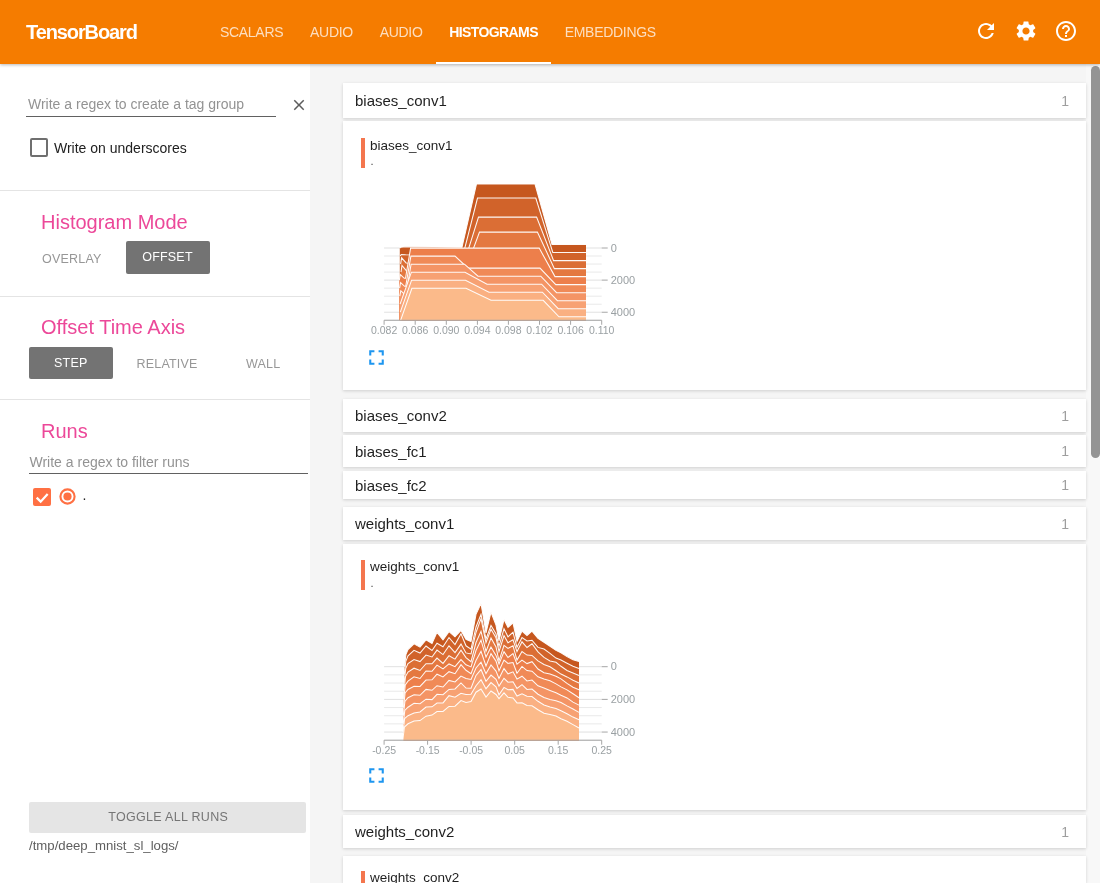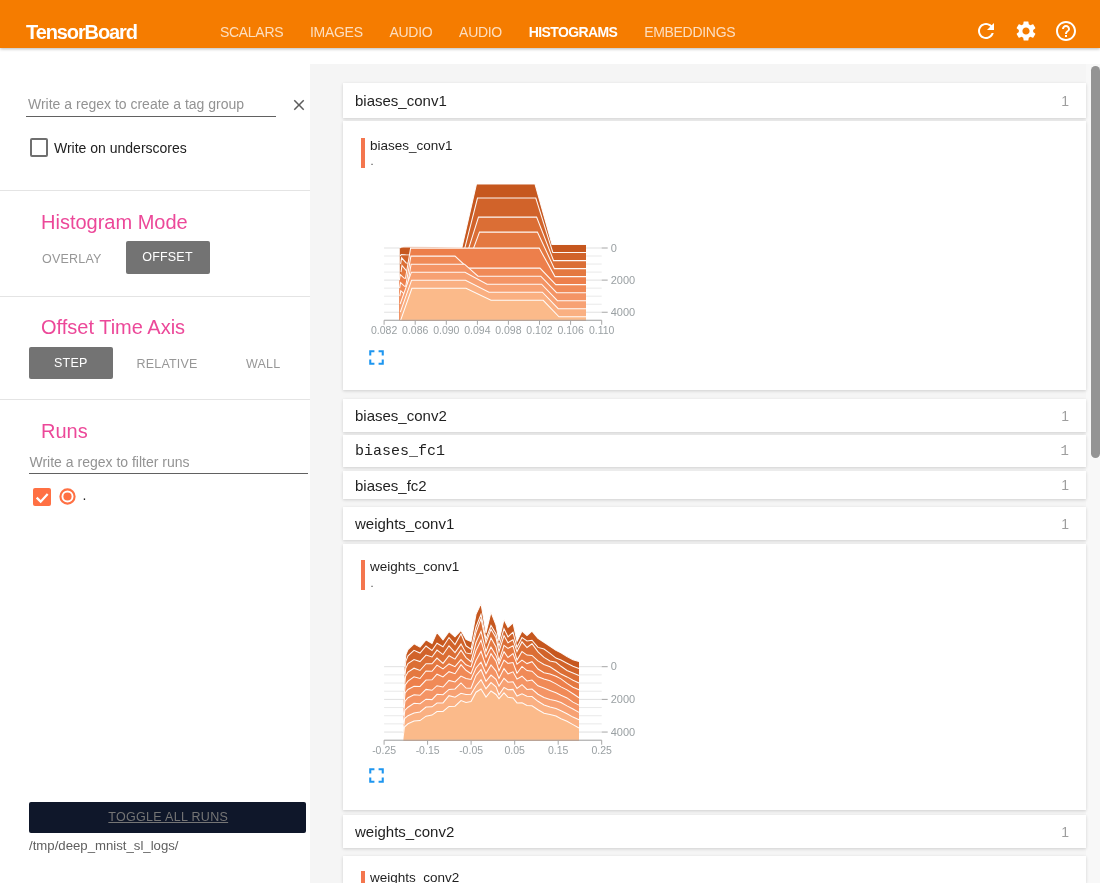--- a/index.html
+++ b/index.html
@@ -3,21 +3,21 @@
 <meta charset="utf-8">
 <title>TensorBoard</title>
 <style>
   * { margin:0; padding:0; box-sizing:border-box; }
   html,body { width:1100px; height:883px; overflow:hidden; background:#fff;
     font-family:"Liberation Sans", sans-serif; }
   .abs { position:absolute; }
   #page { position:relative; width:1100px; height:883px; overflow:hidden; }
 
   
-  #topbar { position:absolute; left:0; top:0; width:1100px; height:48px;
+  #topbar { position:absolute; left:0; top:0; width:1100px; height:64px;
     background:#f57c00; z-index:30; box-shadow:0 1px 3px rgba(0,0,0,0.28); }
   #logo { position:absolute; left:26px; top:0; height:64px; line-height:64px;
     color:#fff; font-size:20px; letter-spacing:-1.1px; font-weight:700; }
   #tabs { position:absolute; left:206.6px; top:0; height:64px; display:flex; }
   .tab { height:64px; line-height:64px; padding:0 13.4px; font-size:14px;
     letter-spacing:-0.3px; color:rgba(255,255,255,0.75); position:relative; }
   .tab.active { color:#fff; font-weight:700; letter-spacing:-0.6px; }
   .tab.active:after { content:""; position:absolute; left:0; right:0; bottom:0;
     height:2.5px; background:#fff; }
   .topicon { position:absolute; top:19px; width:24px; height:24px; }
@@ -30,22 +30,22 @@
   .ph { color:#939393; font-size:14px; position:absolute; }
   .inputline { position:absolute; height:0; border-bottom:1.5px solid #616161; }
   .divider { position:absolute; left:0; width:310px; height:0;
     border-bottom:1px solid #e4e4e4; }
   .h3 { position:absolute; left:41px; font-size:20px; color:#ec4899; }
   .tgl-on { position:absolute; background:#737373; border-radius:2px; color:#fff;
     font-size:12.5px; font-weight:500; letter-spacing:0.2px; text-align:center; }
   .tgl-off { position:absolute; color:#979797; font-size:12.5px; font-weight:500;
     letter-spacing:0.2px; }
   #toggle-runs { position:absolute; left:29px; top:737.6px; width:276.5px; height:31px; text-indent:2px;
-    background:#0f172a; border-radius:2px; color:#757575; font-size:12.5px;
-    font-weight:500; letter-spacing:0.3px; text-align:center; line-height:31px;text-decoration:underline; }
+    background:#e5e5e5; border-radius:2px; color:#757575; font-size:12.5px;
+    font-weight:500; letter-spacing:0.3px; text-align:center; line-height:31px; }
   #logdir { position:absolute; left:29px; top:774px; font-size:13.2px; color:#5f5f5f; }
 
   
   .row { position:absolute; left:343px; width:743px; background:#fff;
     box-shadow:0 1px 3px rgba(0,0,0,0.16); }
   .row .name { position:absolute; left:12px; top:0; bottom:0; display:flex;
     align-items:center; font-size:15px; color:#1f1f1f; }
   .row .cnt { position:absolute; right:17px; top:0; bottom:0; display:flex;
     align-items:center; font-size:14px; color:#9e9e9e; }
   .card { position:absolute; left:343px; width:743px; background:#fff;
@@ -131,21 +131,21 @@
       <text x="610.7" y="315.7" font-size="11" fill="#9aa0a3" font-family="Liberation Sans, sans-serif">4000</text>
     </svg>
   <svg class="abs" style="left:364.3px; top:345.4px;" width="25" height="25" viewBox="0 0 24 24">
       <path fill="#1e96f0" d="M7 14H5v5h5v-2H7v-3zm-2-4h2V7h3V5H5v5zm12 7h-3v2h5v-5h-2v3zM14 5v2h3v3h2V5h-5z"></path>
     </svg>
 
   <div class="row" style="top:399px; height:33px;">
     <span class="name">biases_conv2</span>
       <span class="cnt">1</span>
     </div>
-  <div class="row" style="top:435px; height:32px;font-family:Liberation Mono, monospace;">
+  <div class="row" style="top:435px; height:32px;">
     <span class="name">biases_fc1</span>
       <span class="cnt">1</span>
     </div>
   <div class="row" style="top:471px; height:28px;">
     <span class="name">biases_fc2</span>
       <span class="cnt">1</span>
     </div>
   <div class="row" style="top:507px; height:33px;">
     <span class="name">weights_conv1</span>
       <span class="cnt">1</span>
@@ -262,21 +262,20 @@
     <div class="abs" style="left:82.5px; top:422.5px; font-size:14px; color:#212121;">.</div>
 
     <div id="toggle-runs">TOGGLE ALL RUNS</div>
     <div id="logdir">/tmp/deep_mnist_sl_logs/</div>
   </div>
 
   <div id="topbar">
     <div id="logo">TensorBoard</div>
     <div id="tabs">
       <div class="tab">SCALARS</div>
-      <div class="tab">IMAGES</div>
       <div class="tab">AUDIO</div>
       <div class="tab">AUDIO</div>
       <div class="tab active">HISTOGRAMS</div>
       <div class="tab">EMBEDDINGS</div>
     </div>
     <svg class="topicon" style="left:973.5px;" viewBox="0 0 24 24">
         <path fill="#fff" d="M17.65 6.35C16.2 4.9 14.21 4 12 4c-4.42 0-7.99 3.58-8 8s3.57 8 7.99 8c3.73 0 6.84-2.55 7.73-6h-2.08c-.82 2.33-3.04 4-5.65 4-3.31 0-6-2.69-6-6s2.69-6 6-6c1.66 0 3.14.69 4.22 1.78L13 11h7V4l-2.35 2.35z"></path>
       </svg>
     <svg class="topicon" style="left:1013.5px;" viewBox="0 0 24 24">
         <path fill="#fff" d="M19.14 12.94c.04-.3.06-.61.06-.94 0-.32-.02-.64-.07-.94l2.03-1.58c.18-.14.23-.41.12-.61l-1.92-3.32c-.12-.22-.37-.29-.59-.22l-2.39.96c-.5-.38-1.03-.7-1.62-.94l-.36-2.54c-.04-.24-.24-.41-.48-.41h-3.84c-.24 0-.43.17-.47.41l-.36 2.54c-.59.24-1.13.57-1.62.94l-2.39-.96c-.22-.08-.47 0-.59.22L2.74 8.87c-.12.21-.08.47.12.61l2.03 1.58c-.05.3-.09.63-.09.94s.02.64.07.94l-2.03 1.58c-.18.14-.23.41-.12.61l1.92 3.32c.12.22.37.29.59.22l2.39-.96c.5.38 1.03.7 1.62.94l.36 2.54c.05.24.24.41.48.41h3.84c.24 0 .44-.17.47-.41l.36-2.54c.59-.24 1.13-.56 1.62-.94l2.39.96c.22.08.47 0 .59-.22l1.92-3.32c.12-.22.07-.47-.12-.61l-2.01-1.58zM12 15.6c-1.98 0-3.6-1.62-3.6-3.6s1.62-3.6 3.6-3.6 3.6 1.62 3.6 3.6-1.62 3.6-3.6 3.6z"></path>

